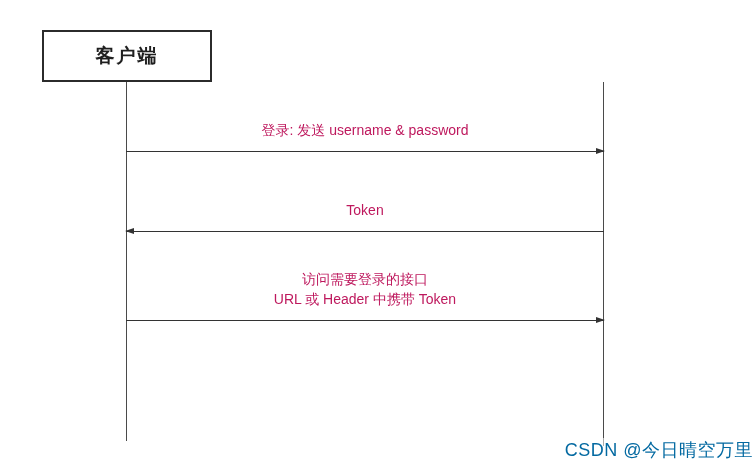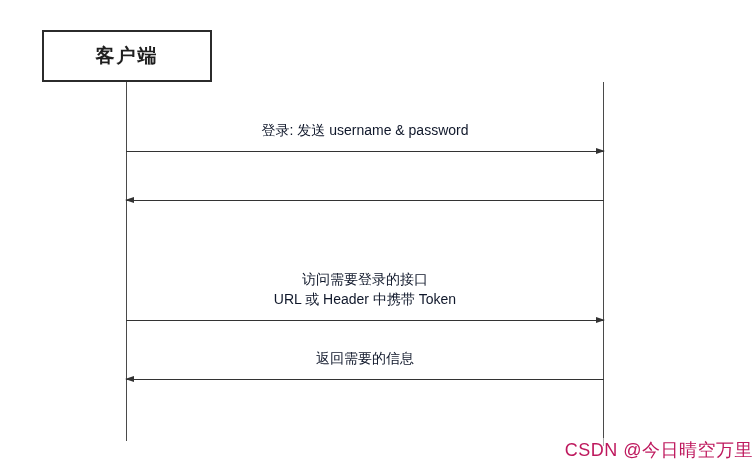--- a/index.html
+++ b/index.html
@@ -48,21 +48,21 @@
   .message {
     position: absolute;
     left: 126px;
     width: 478px;
   }
   .msg-label {
     text-align: center;
     font-size: 14px;
     line-height: 20px;
     white-space: pre-line;
-    color: #0f172a;
+    color: #be185d;
     margin-bottom: 11px;
   }
   .msg-line {
     position: relative;
     height: 0;
     border-top: 1px solid #333333;
   }
   .message.dir-right .msg-line::after {
     content: "";
     position: absolute;
@@ -87,21 +87,21 @@
   .msg-2 { top: 200px; }
   .msg-3 { top: 253px; margin-top: 16px; }
   .msg-4 { top: 348px; }
 
   
   .watermark {
     position: absolute;
     top: 438px;
     right: 2px;
     font-size: 18px;
-    color: #be185d;
+    color: #0369a1;
     letter-spacing: 0.5px;
     background: rgba(255,255,255,0.55);
     padding-left: 4px;
   }
 </style>
 </head>
 <body>
 
 <div class="canvas">
 
@@ -111,29 +111,26 @@
 
   <div class="lifeline lifeline-client"></div>
   <div class="lifeline lifeline-server"></div>
 
   <div class="message msg-1 dir-right">
     <div class="msg-label">登录: 发送 username &amp; password</div>
     <div class="msg-line"></div>
   </div>
 
   <div class="message msg-2 dir-left">
+    <div class="msg-label">Token</div>
     <div class="msg-line"></div>
   </div>
 
   <div class="message msg-3 dir-right">
     <div class="msg-label">访问需要登录的接口
 URL 或 Header 中携带 Token</div>
     <div class="msg-line"></div>
   </div>
 
-  <div class="message msg-4 dir-left">
-    <div class="msg-label">返回需要的信息</div>
-    <div class="msg-line"></div>
-  </div>
 
   <div class="watermark">CSDN @今日晴空万里</div>
 
 </div>
 
 </body></html>

